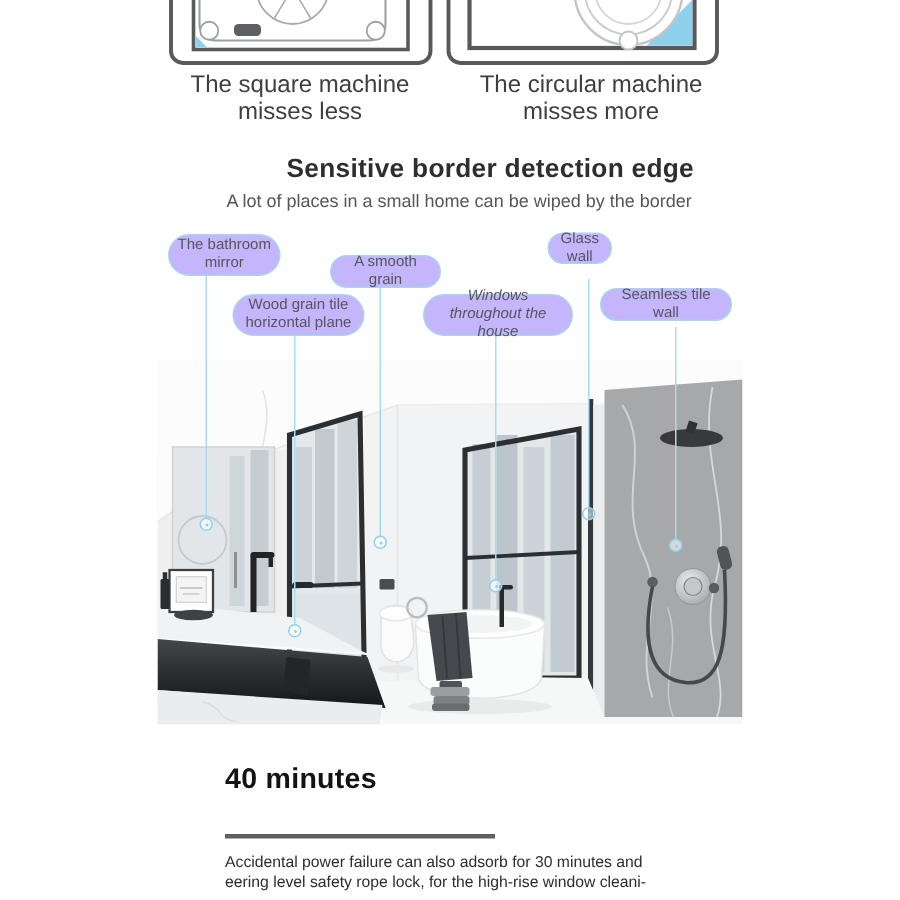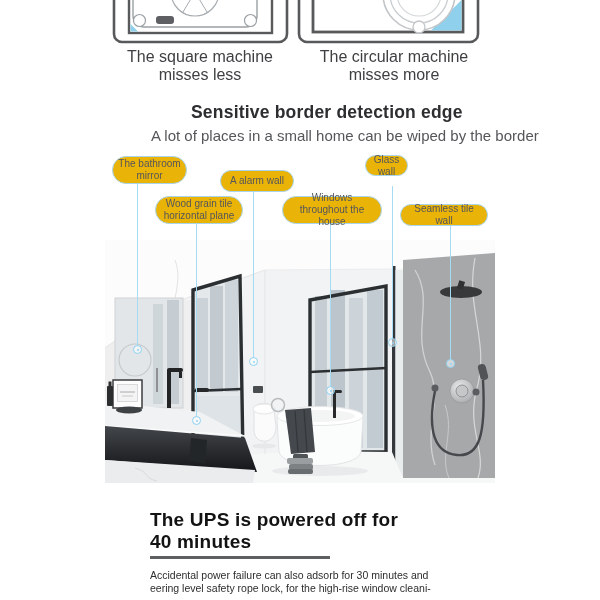--- a/index.html
+++ b/index.html
@@ -15,25 +15,25 @@
     font-size:16px; color:#3e3f41;
   }
   #caption-left { left:100px; }
   #caption-right { left:288px;padding-left:12px; }
   
   .sec-title {
     position:absolute; left:151px; top:102px; font-size:17.5px;
     font-weight:700; color:#2d2e30; letter-spacing:.2px;margin-left:40px;
   }
   .sec-sub {
-    position:absolute; left:151px; top:127px; font-size:15px; color:#55565a;
+    position:absolute; left:151px; top:127px; font-size:12px; color:#55565a;
   }
   
   .pill {
-    position:absolute; background:#eab308; border:1px solid #a9d4ea;
+    position:absolute; background:#c4b5fd; border:1px solid #a9d4ea;
     border-radius:14px; color:#55565a; font-size:10px; line-height:1.18;
     display:flex; align-items:center; justify-content:center;
     text-align:center; z-index:4; padding:2px 4px;
   }
   .lead-line { position:absolute; width:1px; background:#a5dcf3; z-index:3; }
   .lead-dot {
     position:absolute; width:9px; height:9px; border-radius:50%;
     border:1px solid #8fd2f0; background:rgba(255,255,255,.55); z-index:4;
   }
   .lead-dot::after {
@@ -91,25 +91,25 @@
       <circle cx="419" cy="27" r="6" fill="#fff" stroke="#c2c6c9" stroke-width="1.3"></circle>
     </g>
   </svg>
   <div class="caption" id="caption-left">The square machine misses less</div>
   <div class="caption" id="caption-right">The circular machine misses more</div>
 
   <div class="sec-title">Sensitive border detection edge</div>
   <div class="sec-sub">A lot of places in a small home can be wiped by the border</div>
 
   <div class="pill" style="left:112px;top:156px;width:75px;height:28px;">The bathroom mirror</div>
-  <div class="pill" style="left:220px;top:170px;width:74px;height:22px;">A alarm wall</div>
+  <div class="pill" style="left:220px;top:170px;width:74px;height:22px;">A smooth grain</div>
   <div class="pill" style="left:365px;top:155px;width:43px;height:21px;">Glass wall</div>
   <div class="pill" style="left:155px;top:196px;width:88px;height:28px;">Wood grain tile horizontal plane</div>
-  <div class="pill" style="left:282px;top:196px;width:100px;height:28px;">Windows throughout the house</div>
-  <div class="pill" style="left:400px;top:204px;width:88px;height:22px;">Seamless tile wall</div>
+  <div class="pill" style="left:282px;top:196px;width:100px;height:28px;font-style:italic;">Windows throughout the house</div>
+  <div class="pill" style="left:400px;top:192px;width:88px;height:22px;">Seamless tile wall</div>
 
   <div class="lead-line" style="left:137px;top:184px;height:162px;"></div>
   <div class="lead-dot" style="left:133px;top:345px;"></div>
   <div class="lead-line" style="left:253px;top:192px;height:166px;"></div>
   <div class="lead-dot" style="left:249px;top:357px;"></div>
   <div class="lead-line" style="left:392px;top:186px;height:153px;"></div>
   <div class="lead-dot" style="left:388px;top:338px;"></div>
   <div class="lead-line" style="left:196px;top:224px;height:193px;"></div>
   <div class="lead-dot" style="left:192px;top:416px;"></div>
   <div class="lead-line" style="left:330px;top:224px;height:163px;"></div>
@@ -230,21 +230,20 @@
 
     <g>
       <rect x="188" y="214" width="15" height="5" rx="1.5" fill="#515457"></rect>
       <rect x="182" y="218" width="26" height="6" rx="2" fill="#9b9ea1"></rect>
       <rect x="184" y="224" width="24" height="6" rx="2" fill="#7e8184"></rect>
       <rect x="183" y="229" width="25" height="5" rx="2" fill="#6a6d70"></rect>
     </g>
   </svg>
 
   <div class="ups-title">
-    <div>The UPS is powered off for</div>
     <div>40 minutes</div>
   </div>
   <div class="ups-divider"></div>
   <div class="ups-body">
     <div>Accidental power failure can also adsorb for 30 minutes and</div>
     <div>eering level safety rope lock, for the high-rise window cleani-</div>
   </div>
 
 </div>
 

